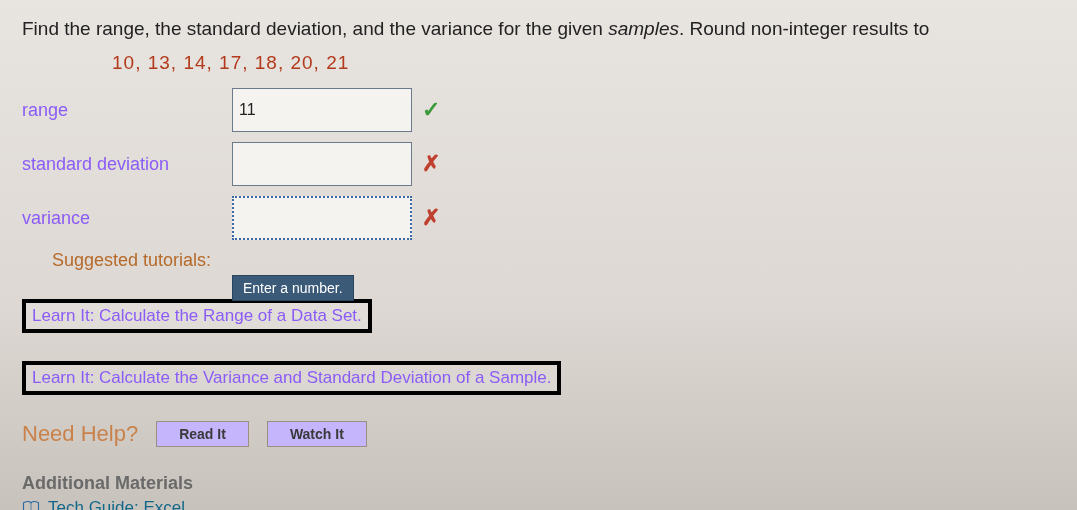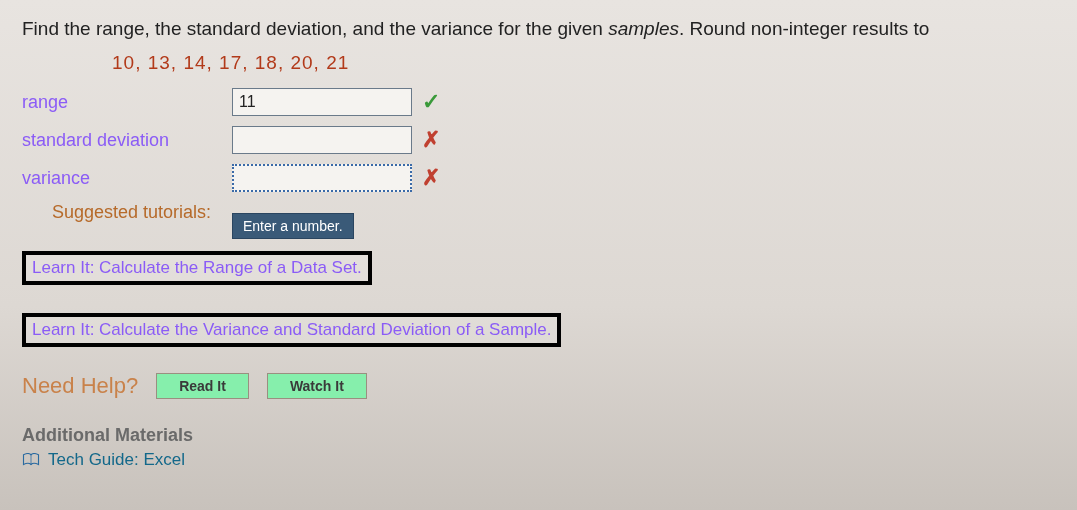--- a/index.html
+++ b/index.html
@@ -12,55 +12,55 @@
     padding: 18px 22px;
     color: #2a2a2a;
   }
   .prompt { font-size: 19px; color: #222; }
   .prompt .ital { font-style: italic; margin-top: 45px; }
   .data-line { color: #b23a1a; font-size: 19px; margin: 12px 0 14px 90px; letter-spacing: 1px; }
   .rows { display: grid; grid-template-columns: 210px 190px 36px; row-gap: 10px; align-items: center; font-size: 18px; }
   .label { color: #8b5cf6; }
   .sugg-label { color: #b66a2a; margin-left: 30px; }
   input.ans {
-    width: 180px; height: 28px;
+    width: 180px; height: 44px;
     border: 1px solid #6a7a8a;
     background: #f5f3f0;
     font-size: 16px; padding: 0 6px;
     color: #222;
   }
   input.ans.focused {
     border: 2px dotted #3a6aa8;
     outline: none;
   }
   .mark { font-size: 22px; font-weight: bold; }
   .check { color: #3a9a3a; }
   .cross { color: #c04030; }
   .tooltip-cell { position: relative; }
   .tooltip {
-    position: absolute; left: 0; top: 0;
+    position: absolute; left: 0; top: 14px;
     background: #3a5a78; color: #fff;
     font-size: 14px; padding: 4px 10px;
     border: 1px solid #2a4560;
     white-space: nowrap;
   }
   .learn-link {
     display: inline-block;
     color: #8b5cf6;
     border: 4px solid #000000;
     padding: 3px 6px;
     font-size: 17px;
     background: rgba(255,255,255,0.15);
     cursor: pointer;
   }
   .block { margin-top: 28px; }
   .help-row { margin-top: 26px; display: flex; align-items: center; gap: 18px; }
   .need-help { color: #c9824a; font-size: 22px; }
   .help-btn {
-    background: #86efac;
+    background: #c4b5fd;
     border: 1px solid #9a8f80;
     padding: 4px 22px;
     font-size: 14px; font-weight: bold;
     color: #3a3a3a;
     cursor: pointer;
   }
   .addl { margin-top: 26px; color: #6a6a6a; font-size: 18px; font-weight: bold; }
   .tech-row { margin-top: 4px; display: flex; align-items: center; gap: 8px; }
   .tech-link { color: #13688a; font-size: 17px; cursor: pointer; }
   .book-icon { width: 18px; height: 14px; }

